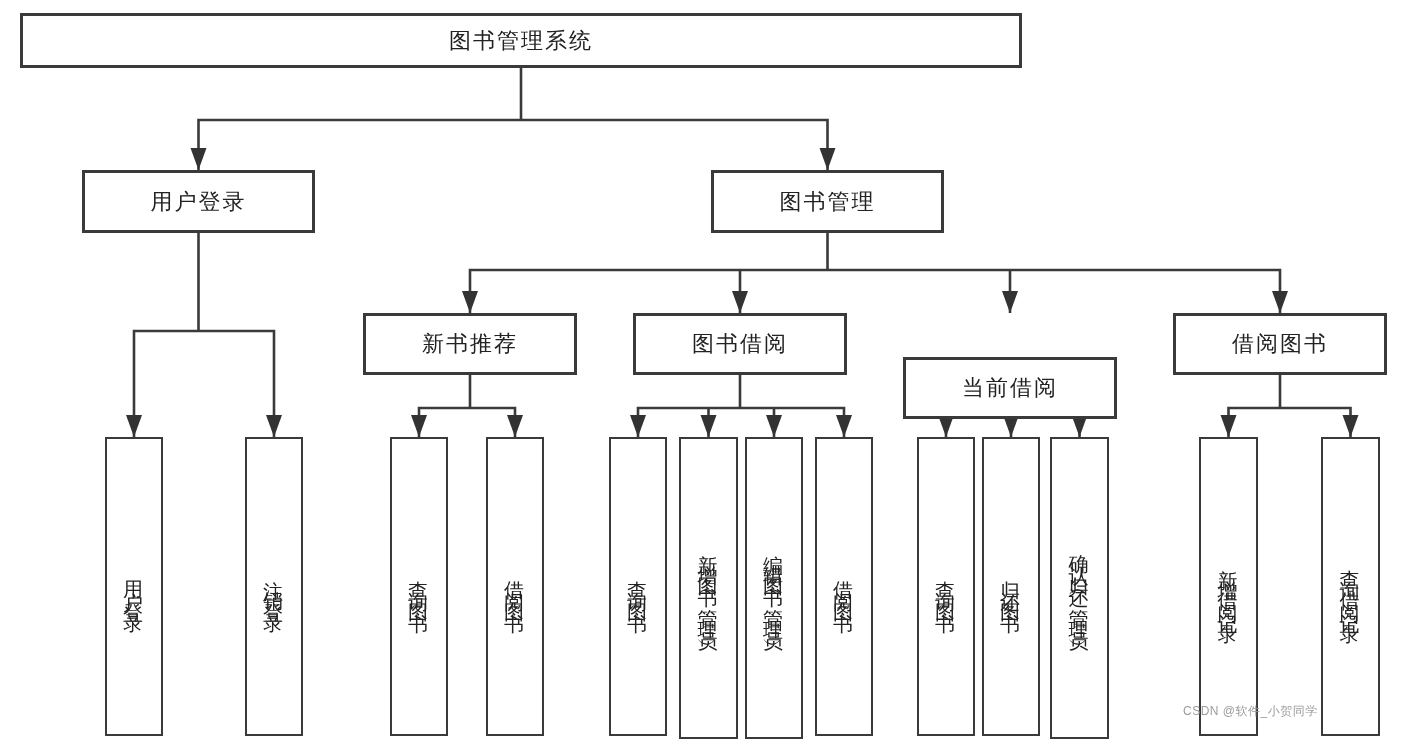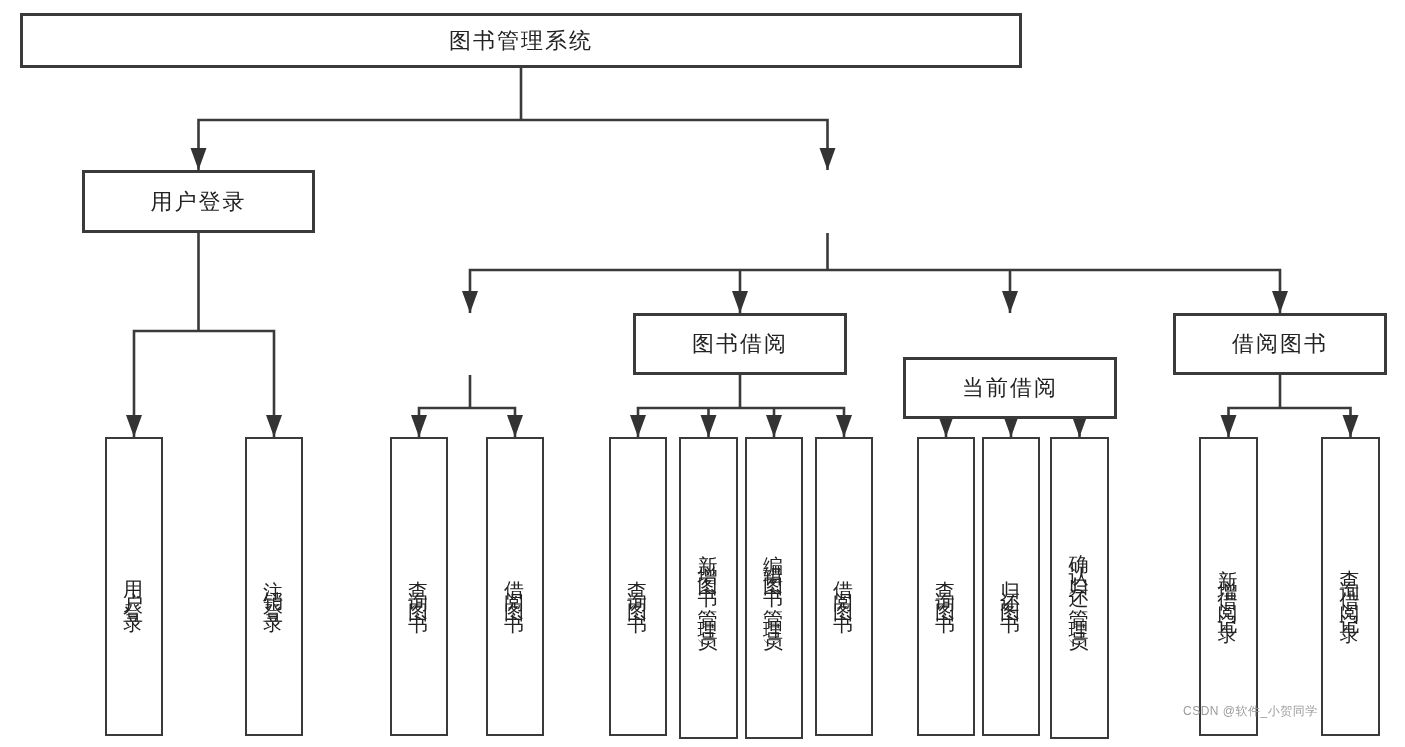--- a/index.html
+++ b/index.html
@@ -92,21 +92,23 @@
       <polygon points="946,437 938,415 954,415" fill="#333333"></polygon>
       <polygon points="1011,437 1003,415 1019,415" fill="#333333"></polygon>
       <polygon points="1079.5,437 1071.5,415 1087.5,415" fill="#333333"></polygon>
       <polygon points="1228.5,437 1220.5,415 1236.5,415" fill="#333333"></polygon>
       <polygon points="1350.5,437 1342.5,415 1358.5,415" fill="#333333"></polygon>
     </svg>
 
   <div class="box" style="left:20px; top:13px; width:1002px; height:55px;">图书管理系统</div>
 
   <div class="box" style="left:82px; top:170px; width:233px; height:63px;">用户登录</div>
+  <div class="box" style="left:711px; top:170px; width:233px; height:63px;">图书管理</div>
 
+  <div class="box" style="left:363px; top:313px; width:214px; height:62px;">新书推荐</div>
   <div class="box" style="left:633px; top:313px; width:214px; height:62px;text-align:center;">图书借阅</div>
   <div class="box" style="left:903px; top:313px; width:214px; height:62px;margin-top:44px;">当前借阅</div>
   <div class="box" style="left:1173px; top:313px; width:214px; height:62px;">借阅图书</div>
 
   <div class="box vbox" style="left:105px; top:437px; width:58px; height:299px;">用户登录</div>
   <div class="box vbox" style="left:245px; top:437px; width:58px; height:299px;">注销登录</div>
 
   <div class="box vbox" style="left:390px; top:437px; width:58px; height:299px;">查询图书</div>
   <div class="box vbox" style="left:486px; top:437px; width:58px; height:299px;">借阅图书</div>
 

